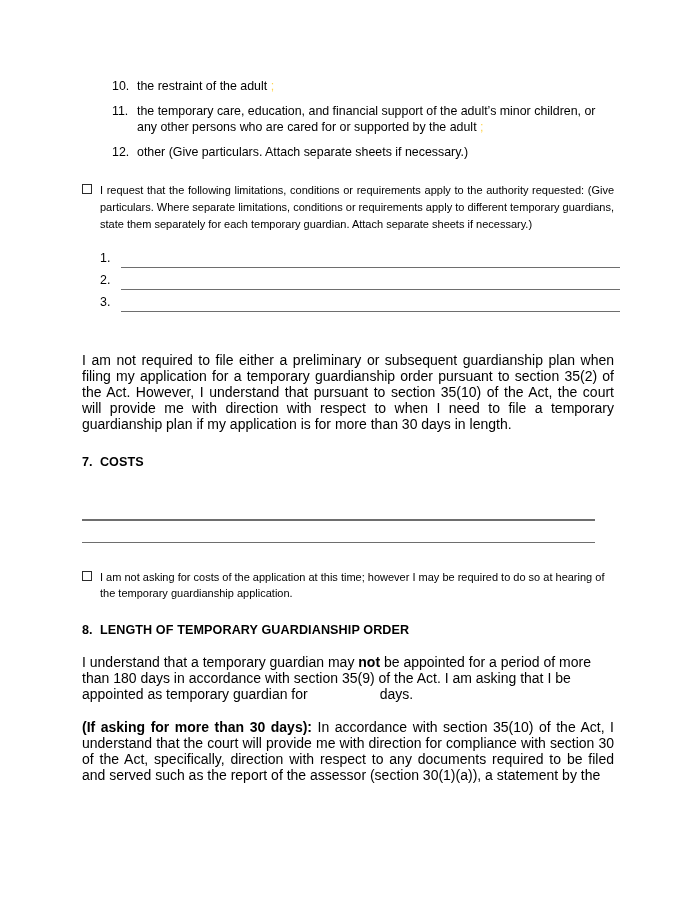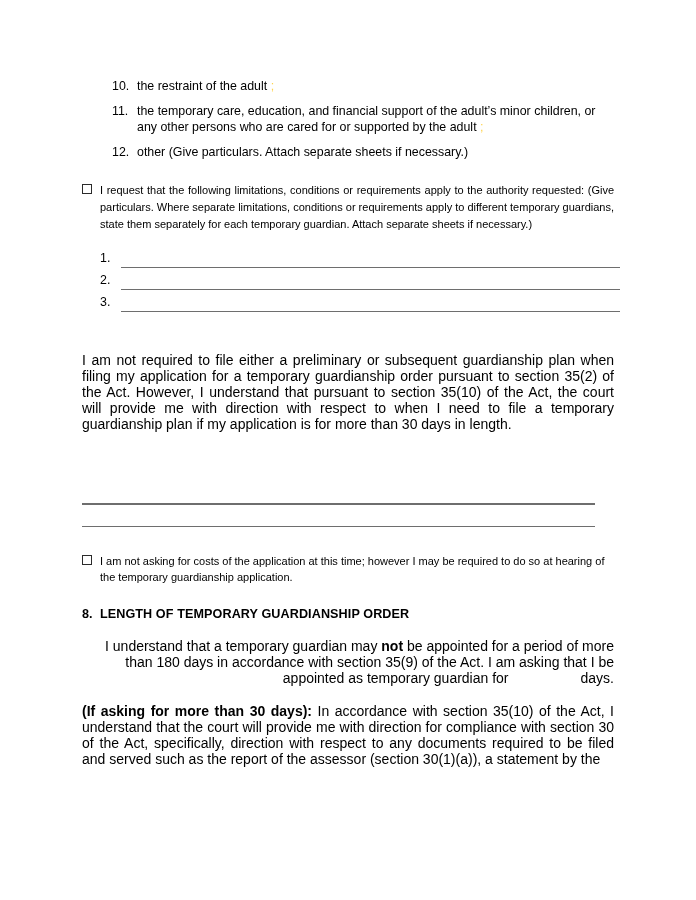--- a/index.html
+++ b/index.html
@@ -116,21 +116,21 @@
     white-space: pre;
   }
 
   
   .para {
     font-size: 14px;
     line-height: 16px;
     text-align: justify;
     margin: 0;
   }
-  .para.ragged { text-align: right; }
+  .para.ragged { text-align: left; }
 
   
   .wide-rule {
     height: 1.15px;
     background: #6e6e6e;
     width: 513px;
   }
 
   .gap-blank {
     display: inline-block;
@@ -192,20 +192,21 @@
         <span class="blank-num">3.</span>
         <span class="blank-rule"></span>
       </li>
     </ul>
 
     <div style="height:20px"></div>
     <div style="height:16px"></div>
     <p class="para">I am not required to file either a preliminary or subsequent guardianship plan when filing my application for a temporary guardianship order pursuant to section 35(2) of the Act. However, I understand that pursuant to section 35(10) of the Act, the court will provide me with direction with respect to when I need to file a temporary guardianship plan if my application is for more than 30 days in length.</p>
 
     <div style="height:22px"></div>
+    <div class="sec-head">7.  COSTS</div>
     <div style="height:17px"></div>
 
     <div style="height:32px"></div>
     <div class="wide-rule"></div>
     <div style="height:21px"></div>
     <div class="wide-rule"></div>
 
     <div style="height:26px"></div>
     <div class="cb-block left-align">
       <span class="checkbox"></span>

